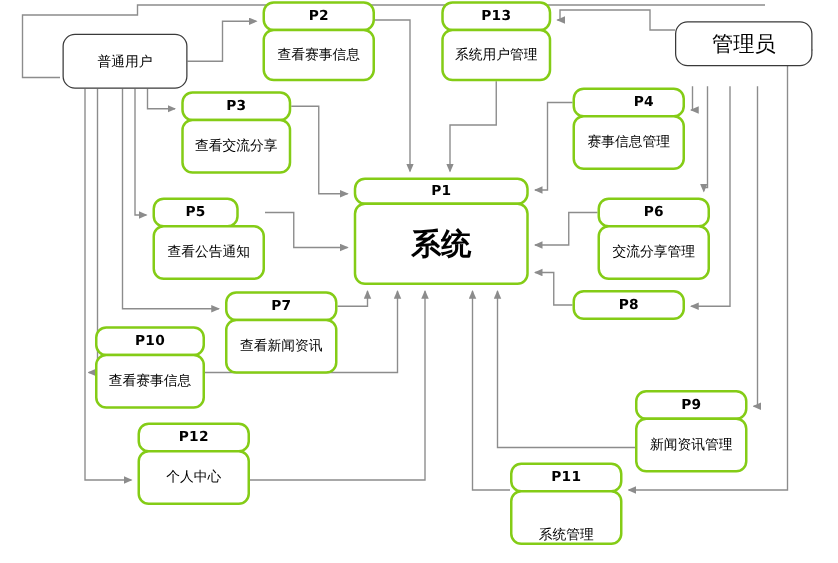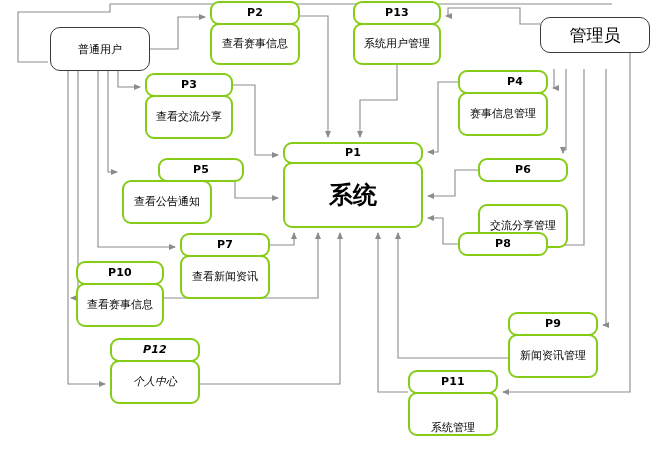--- a/index.html
+++ b/index.html
@@ -181,33 +181,33 @@
   <div class="node" style="left:458px; top:70px; width:90px; height:66px;">
     <div class="hdr" style="height:24px; width:90px;padding-left:24px;">
       <span>P4</span>
     </div>
     <div class="bdy" style="top:22px; height:44px; width:90px;">
       <span>赛事信息管理</span>
     </div>
   </div>
 
   <div class="node" style="left:122px; top:158px; width:90px; height:66px;">
-    <div class="hdr" style="height:24px; width:86px;margin-left:36px;">
+    <div class="hdr" style="height:24px; width:69px;">
       <span>P5</span>
     </div>
     <div class="bdy" style="top:22px; height:44px; width:90px;">
       <span>查看公告通知</span>
     </div>
   </div>
 
   <div class="node" style="left:478px; top:158px; width:90px; height:66px;">
     <div class="hdr" style="height:24px; width:90px;">
       <span>P6</span>
     </div>
-    <div class="bdy" style="top:22px; height:44px; width:90px;margin-top:24px;">
+    <div class="bdy" style="top:22px; height:44px; width:90px;">
       <span>交流分享管理</span>
     </div>
   </div>
 
   <div class="node" style="left:180px; top:233px; width:90px; height:66px;">
     <div class="hdr" style="height:24px; width:90px;">
       <span>P7</span>
     </div>
     <div class="bdy" style="top:22px; height:44px; width:90px;">
       <span>查看新闻资讯</span>
@@ -240,21 +240,21 @@
 
   <div class="node" style="left:408px; top:370px; width:90px; height:66px;">
     <div class="hdr" style="height:24px; width:90px;">
       <span>P11</span>
     </div>
     <div class="bdy" style="top:22px; height:44px; width:90px;align-items:flex-end;">
       <span>系统管理</span>
     </div>
   </div>
 
-  <div class="node" style="left:110px; top:338px; width:90px; height:66px;font-style:italic;">
+  <div class="node" style="left:110px; top:338px; width:90px; height:66px;">
     <div class="hdr" style="height:24px; width:90px;">
       <span>P12</span>
     </div>
     <div class="bdy" style="top:22px; height:44px; width:90px;">
       <span>个人中心</span>
     </div>
   </div>
 
   <div class="node" style="left:353px; top:1px; width:88px; height:64px;">
     <div class="hdr" style="height:24px; width:88px;">

